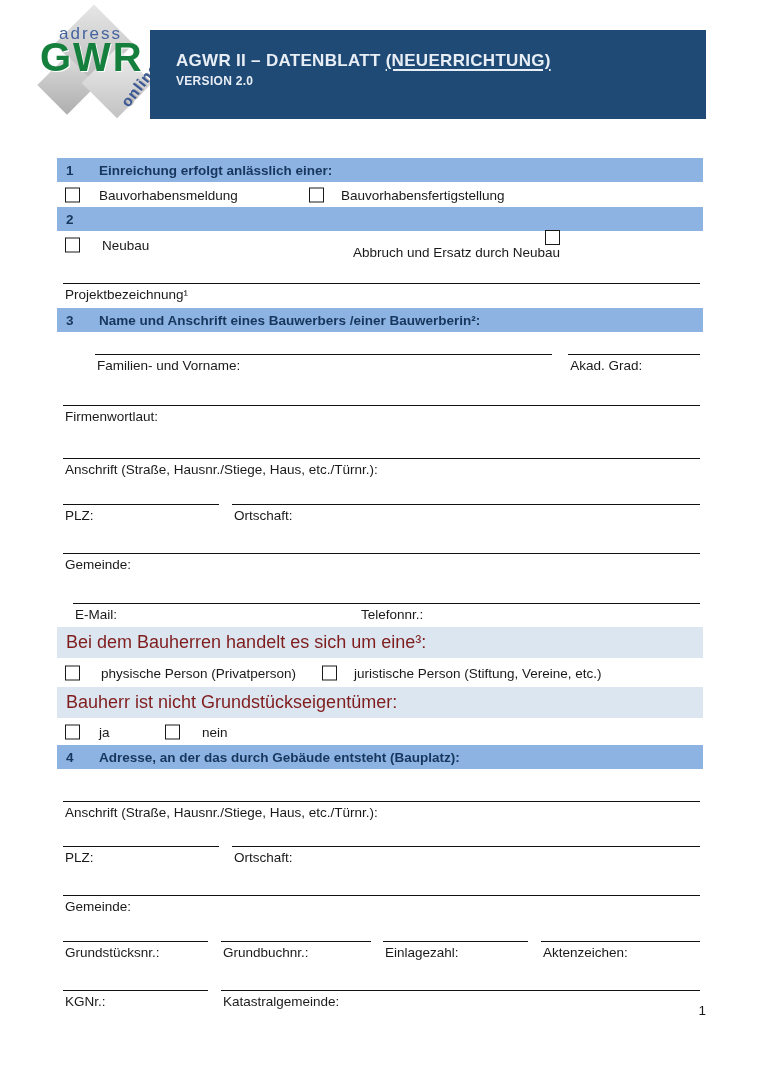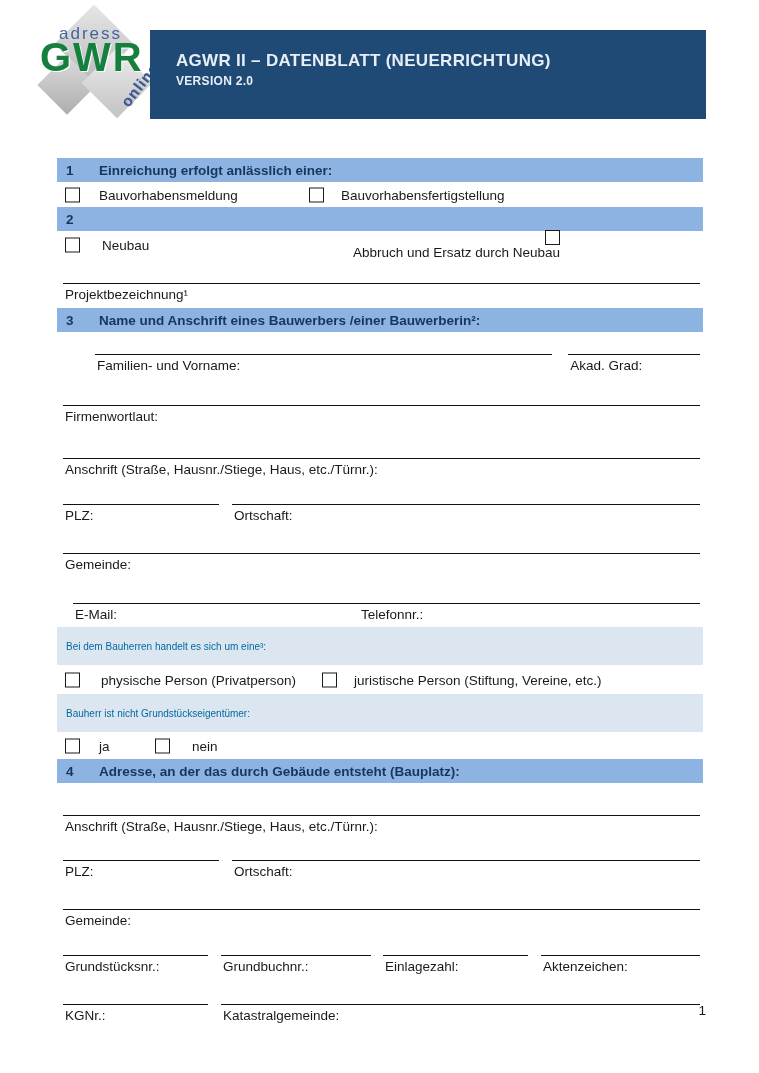--- a/index.html
+++ b/index.html
@@ -13,29 +13,29 @@
   .dia{position:absolute;background:linear-gradient(135deg,#e6e6e6,#b9b9b9);transform:rotate(45deg);}
   .d1{width:56px;height:56px;left:28px;top:4px;}
   .d2{width:42px;height:42px;left:8px;top:52px;background:linear-gradient(135deg,#dcdcdc,#aeaeae);}
   .d3{width:50px;height:50px;left:54px;top:46px;background:linear-gradient(135deg,#efefef,#c2c2c2);}
   .logo-adress{position:absolute;top:12px;left:21px;color:#44639e;font-size:17px;letter-spacing:2px;}
   .logo-gwr{position:absolute;top:23px;left:2px;color:#15803d;font-size:40px;font-weight:bold;letter-spacing:2px;text-shadow:1px 1px 0 #ffffff;}
   .logo-online{position:absolute;left:86px;top:84px;color:#3a5795;font-size:15px;font-weight:bold;letter-spacing:1px;transform:rotate(-52deg);transform-origin:left center;text-shadow:1px 1px 1px #aaaaaa;}
 
   .banner{position:absolute;left:150px;top:30px;width:556px;height:89px;background:#204a76;box-sizing:border-box;padding:21px 10px 0 26px;}
   .banner-title{color:#e8eef5;font-size:17px;font-weight:bold;letter-spacing:0.3px;}
-  .banner-title .underlined{text-decoration-thickness:1.5px;text-underline-offset:3px;margin-top:16px;}
+  .banner-title .underlined{text-decoration:underline;text-decoration-thickness:1.5px;text-underline-offset:3px;margin-top:16px;}
   .banner-version{color:#e8eef5;font-size:12px;font-weight:bold;margin-top:3px;letter-spacing:0.3px;}
 
   
   .content{position:absolute;left:57px;top:158px;width:646px;}
 
   .sec-header{height:24px;background:#8db3e2;display:flex;align-items:center;font-weight:bold;font-size:13.5px;color:#17365d;}
   .sec-num{margin-left:9px;width:33px;flex:none;}
-  .sub-header{height:38px;background:#dce6f1;display:flex;align-items:center;font-size:10px;color:#0369a1;padding-left:9px;box-sizing:border-box;}
+  .sub-header{height:31px;background:#dce6f1;display:flex;align-items:center;font-size:18px;color:#7f1d1d;padding-left:9px;box-sizing:border-box;}
 
   .cb-row{position:relative;}
   .opt{position:absolute;top:50%;transform:translateY(-50%);display:flex;align-items:flex-end;}
   .cb{width:13px;height:13px;border:1.5px solid #1a1a1a;background:#ffffff;flex:none;}
   .opt-label{font-size:13.5px;white-space:nowrap;}
 
   .fields{margin-left:6px;width:637px;}
   .frow{display:flex;}
   .field{border-top:1.5px solid #111111;padding-top:3px;font-size:13.5px;height:17px;box-sizing:content-box;white-space:nowrap;overflow:visible;}
   .flabel{padding-left:2px;}
@@ -158,21 +158,21 @@
         <span class="opt-label" style="margin-left:17px;">juristische Person (Stiftung, Vereine, etc.)</span>
       </div>
     </div>
 
     <div class="sub-header">Bauherr ist nicht Grundstückseigentümer:</div>
     <div class="cb-row" style="height:27px;">
       <div class="opt" style="left:8px;">
         <span class="cb"></span>
         <span class="opt-label" style="margin-left:19px;">ja</span>
       </div>
-      <div class="opt" style="left:98px;">
+      <div class="opt" style="left:108px;">
         <span class="cb"></span>
         <span class="opt-label" style="margin-left:22px;">nein</span>
       </div>
     </div>
 
     <div class="sec-header">
       <span class="sec-num">4</span>
       <span class="sec-title">Adresse, an der das durch Gebäude entsteht (Bauplatz):</span>
     </div>
 

